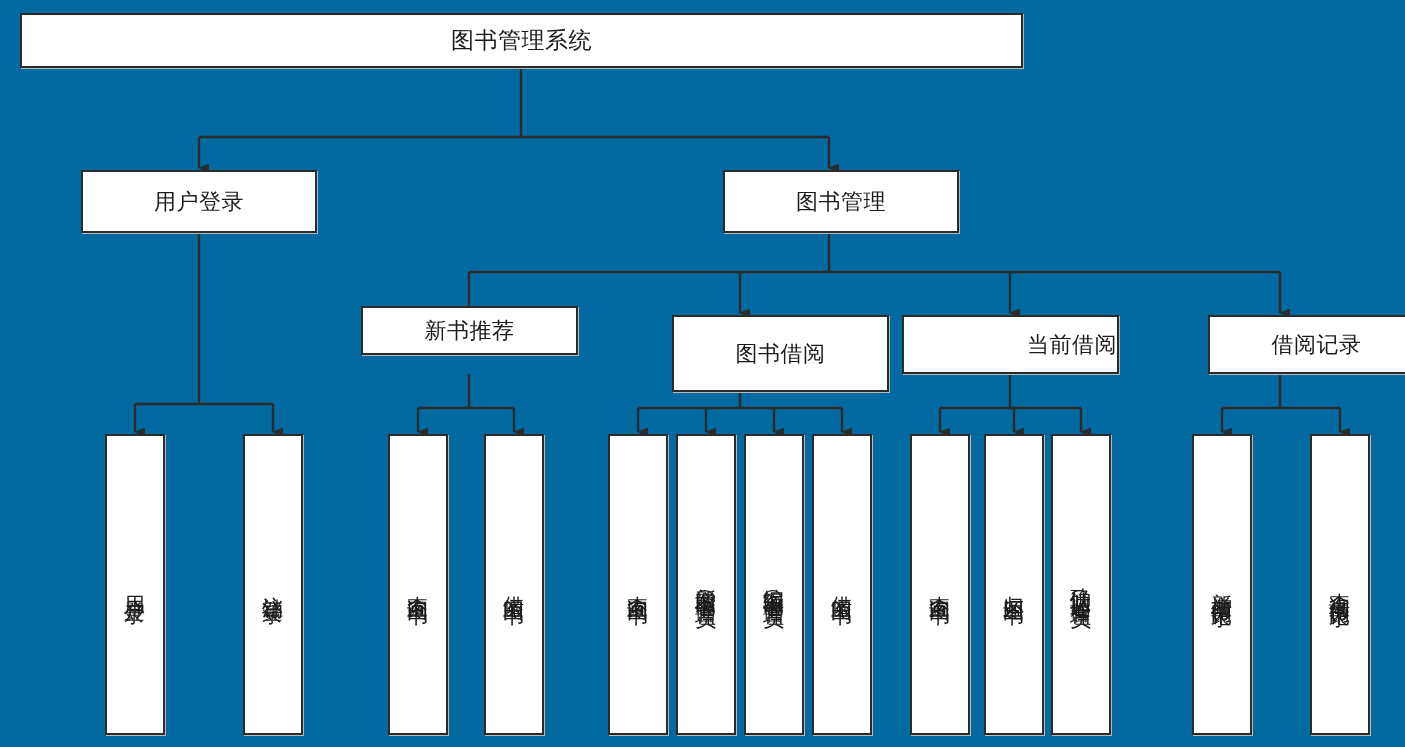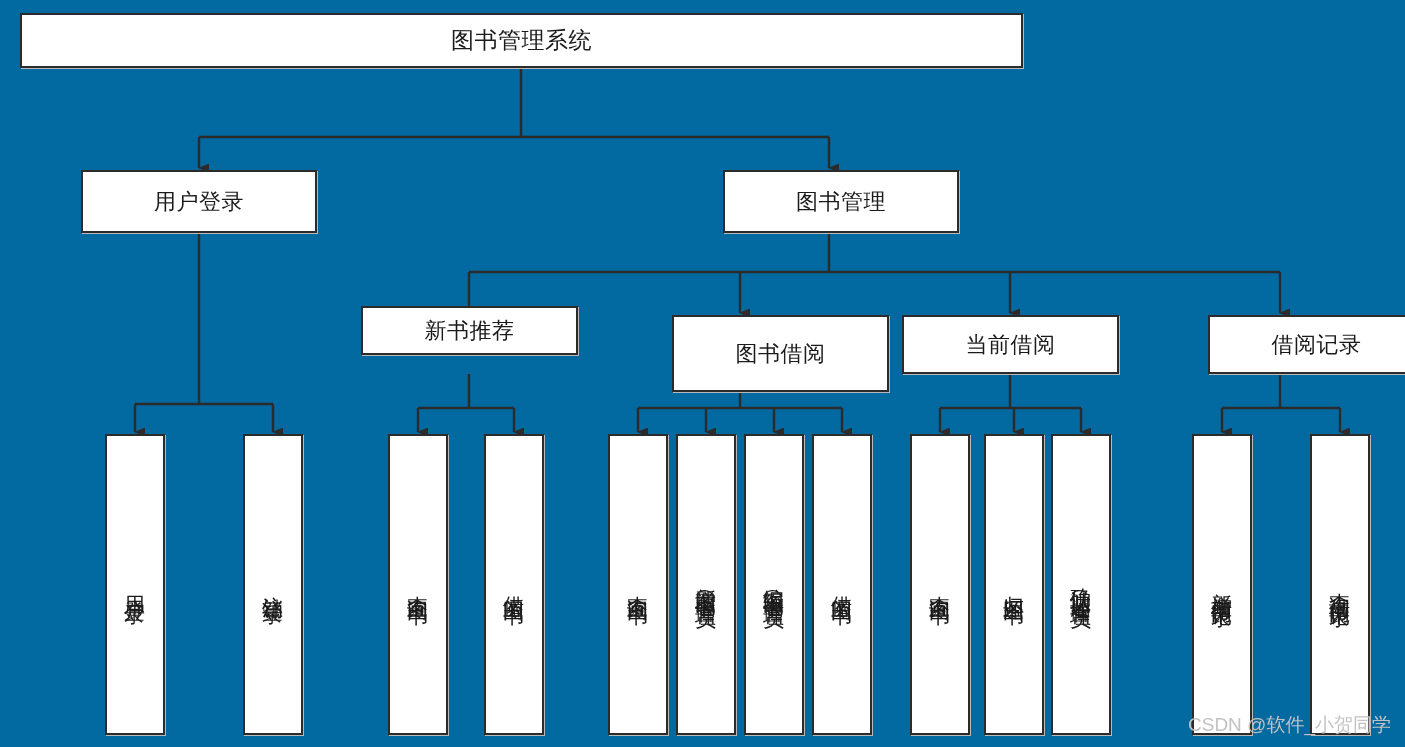--- a/index.html
+++ b/index.html
@@ -127,21 +127,21 @@
       </div>
       <div class="node horiz lvl1" style="left: 711px; top: 170px; width: 236px; height: 63px; margin-left: 12px;">
         <span class="label">图书管理</span>
       </div>
       <div class="node horiz lvl2" style="left: 361px; top: 306px; width: 217px; height: 49px;">
         <span class="label">新书推荐</span>
       </div>
       <div class="node horiz lvl2" style="left: 632px; top: 315px; width: 217px; height: 77px; margin-left: 40px;">
         <span class="label">图书借阅</span>
       </div>
-      <div class="node horiz lvl2" style="left: 902px; top: 315px; width: 217px; height: 59px;">
+      <div class="node horiz lvl2" style="left: 902px; top: 315px; width: 217px; height: 59px; justify-content: flex-end;">
         <span class="label">当前借阅</span>
       </div>
       <div class="node horiz lvl2" style="left: 1172px; top: 315px; width: 217px; height: 59px; margin-left: 36px;">
         <span class="label">借阅记录</span>
       </div>
       <div class="node vert leaf" style="left: 105px; top: 434px; width: 60px; height: 301px;">
         <span class="label">用户登录</span>
       </div>
       <div class="node vert leaf" style="left: 243px; top: 434px; width: 60px; height: 301px;">
         <span class="label">注销登录</span>
@@ -174,14 +174,13 @@
         <span class="label">确认归还（管理员）</span>
       </div>
       <div class="node vert leaf" style="left: 1192px; top: 434px; width: 60px; height: 301px;">
         <span class="label">新增借阅记录</span>
       </div>
       <div class="node vert leaf" style="left: 1310px; top: 434px; width: 60px; height: 301px;">
         <span class="label">查询借阅记录</span>
       </div>
     </div>
 
-  <div id="watermark">CSDN @软件_小贺同学</div>
 </div>
 
 </body></html>

